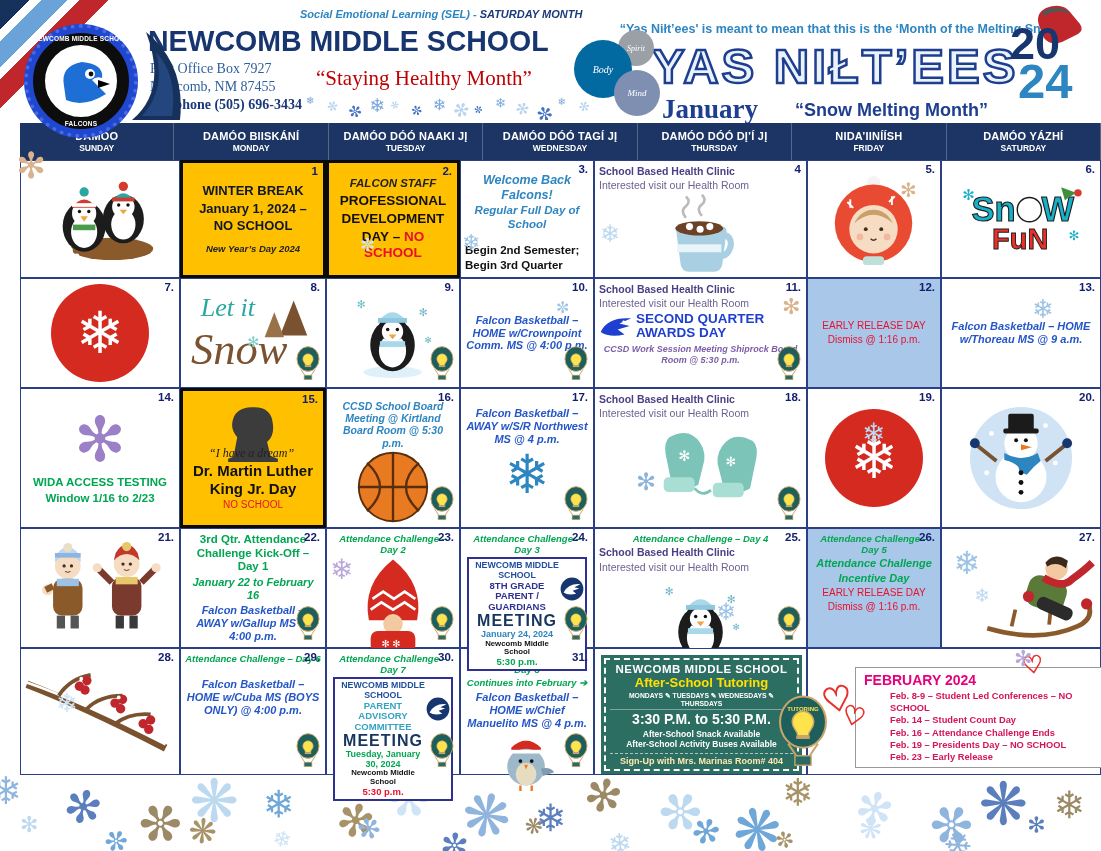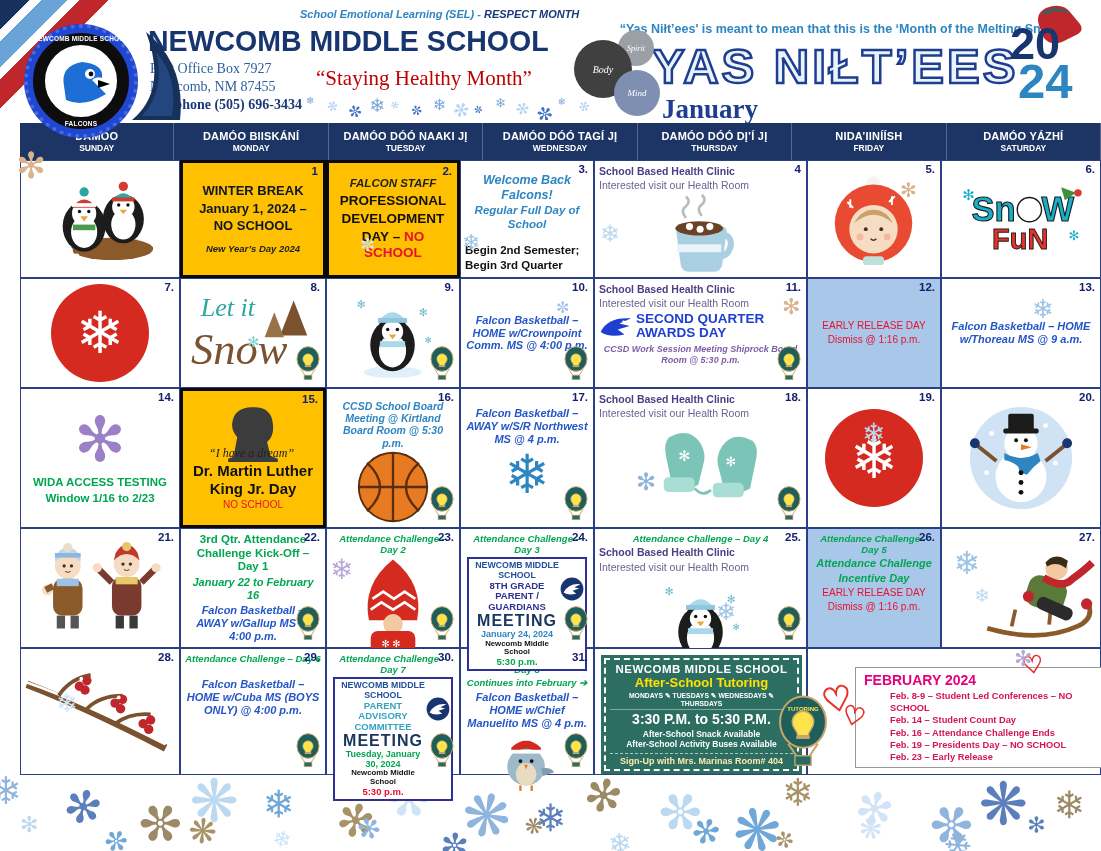--- a/index.html
+++ b/index.html
@@ -24,21 +24,21 @@
   .addr{position:absolute;left:150px;top:60px;font-family:"Liberation Serif",serif;
     font-size:14px;color:#2e5f9e;line-height:1.3;}
   .addr .a3{font-weight:bold;color:#1b3a7a;}
   .healthy{position:absolute;left:316px;top:66px;font-family:"Liberation Serif",serif;
     font-size:21px;color:#c00000;}
   .garland{position:absolute;left:306px;top:96px;width:290px;height:24px;overflow:hidden;white-space:nowrap;}
   .wellness{position:absolute;left:574px;top:30px;width:100px;height:95px;z-index:2;}
   .wc{position:absolute;border-radius:50%;color:#fff;font-family:"Liberation Serif",serif;
       font-style:italic;display:flex;align-items:center;justify-content:center;}
   .wc.spirit{left:44px;top:0;width:36px;height:36px;background:#9aa0a6;font-size:8px;}
-  .wc.body{left:0;top:10px;width:58px;height:58px;background:#404040;font-size:10px;}
+  .wc.body{left:0;top:10px;width:58px;height:58px;background:#0369a1;font-size:10px;}
   .wc.mind{left:40px;top:40px;width:46px;height:46px;background:#7f8fb1;font-size:9px;}
   .quote{position:absolute;left:596px;top:22px;width:495px;text-align:center;font-size:12.5px;
     font-weight:600;color:#2e86c1;}
   .big-title{position:absolute;left:652px;top:42px;font-size:49px;font-weight:800;letter-spacing:3px;
     color:#eaf2fb;-webkit-text-stroke:2.5px #1e3e8f;white-space:nowrap;line-height:1;}
   .month{position:absolute;left:662px;top:94px;font-family:"Liberation Serif",serif;font-size:27px;color:#1e3e8f;font-weight:bold;}
   .snow-melt{position:absolute;left:795px;top:100px;font-size:18px;font-weight:800;color:#1e3e8f;}
   .year{position:absolute;left:1010px;top:26px;line-height:.8;z-index:3;}
   .year .y20{font-size:45px;font-weight:800;color:#17356e;display:block;}
   .year .y24{font-size:49px;font-weight:800;color:#2e86c1;display:block;margin-left:8px;}
@@ -143,21 +143,21 @@
         <circle cx="37" cy="20" r="2.4" fill="#111"></circle>
       <path d="M44 26 L56 30 L44 34 Z" fill="#e8b builds31"></path>
     </svg>
   </div>
   <svg class="wing" width="58" height="96" viewBox="0 0 58 96">
     <path d="M6 92 Q42 62 20 4 Q60 36 54 92 Z" fill="#16325c"></path>
     <path d="M16 88 Q40 62 30 24 Q52 48 46 88 Z" fill="#24467e"></path>
   </svg>
 
   <div class="sel-line">
-    <span class="p1">School Emotional Learning (SEL) -  </span><span class="p2">RESPECT MONTH</span>
+    <span class="p1">Social Emotional Learning (SEL) -  </span><span class="p2">SATURDAY MONTH</span>
   </div>
 
   <h1 class="school-name">NEWCOMB MIDDLE SCHOOL</h1>
 
   <div class="addr">
     <div class="a1">Post Office Box 7927</div>
     <div class="a2">Newcomb, NM 87455</div>
     <div class="a3">Telephone (505) 696-3434</div>
   </div>
 
@@ -181,20 +181,21 @@
 
   <div class="wellness">
     <div class="wc spirit">Spirit</div>
     <div class="wc body">Body</div>
     <div class="wc mind">Mind</div>
   </div>
 
   <div class="quote">“Yas Niłt’ees' is meant to mean that this is the ‘Month of the Melting Snow.”</div>
   <div class="big-title">YAS NIŁT’EES</div>
   <div class="month">January</div>
+  <div class="snow-melt">“Snow Melting Month”</div>
 
   <svg class="mitten" width="52" height="44" viewBox="0 0 52 44">
     <path d="M8 26 Q2 12 14 6 Q30 0 38 10 L48 22 Q52 28 46 32 L30 40 Q18 44 12 36 Z" fill="#c0272d"></path>
     <path d="M10 10 Q22 2 34 8 L38 12 Q24 6 12 14 Z" fill="#555"></path>
   </svg>
   <div class="year">
     <span class="y20">20</span>
     <span class="y24">24</span>
   </div>
 

